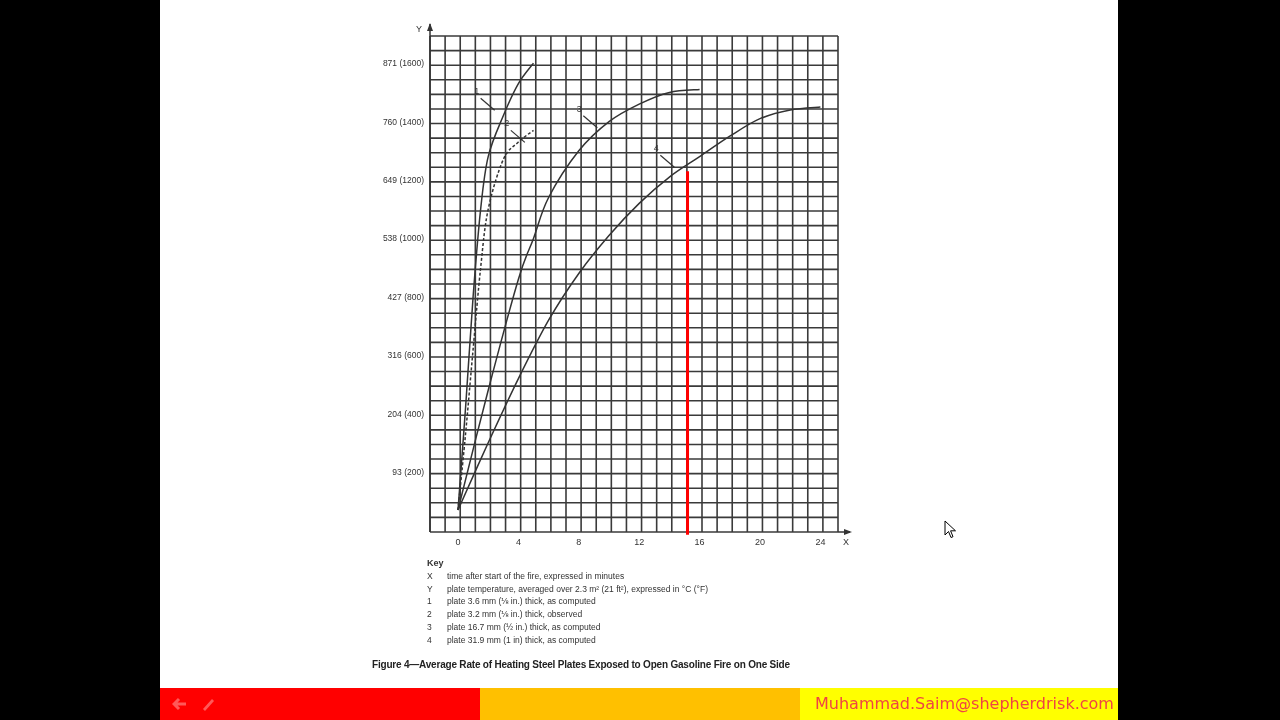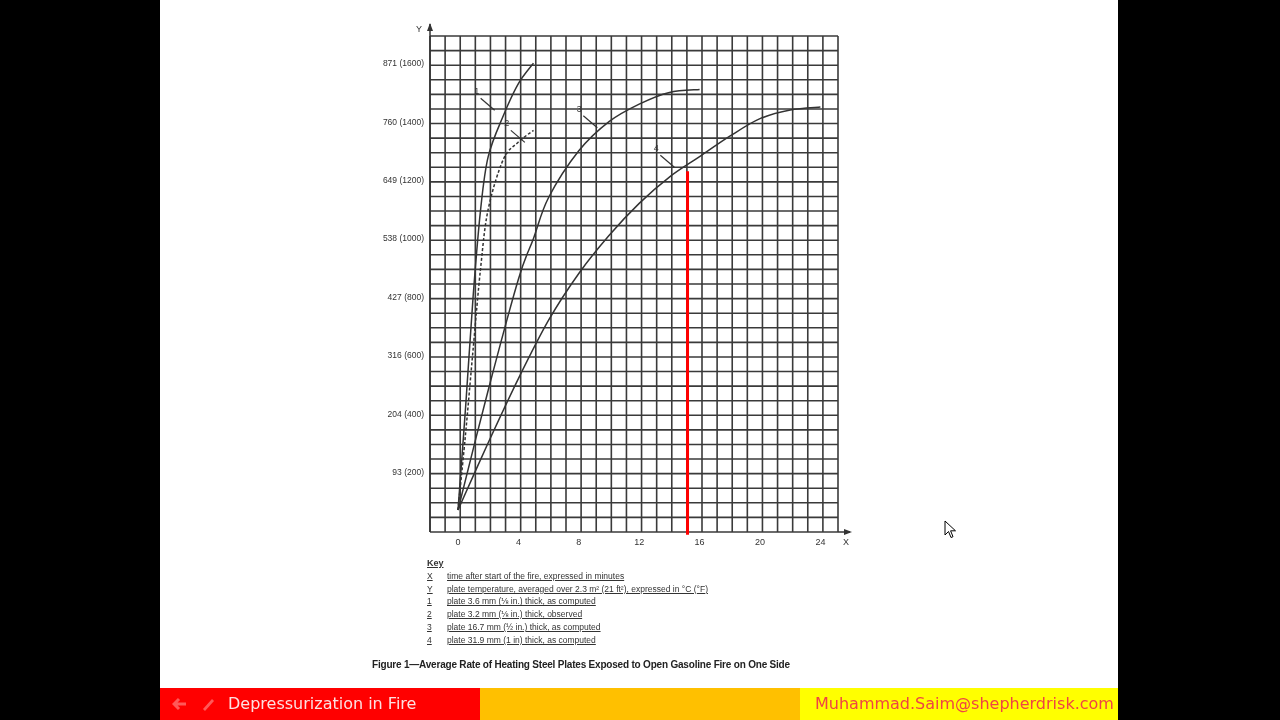--- a/index.html
+++ b/index.html
@@ -7,21 +7,21 @@
   #slide{position:absolute;left:160px;top:0;width:958px;height:720px;background:#fff;}
   #chart-svg{position:absolute;left:0;top:0;}
   .bar{position:absolute;top:688px;height:32px;}
   #bar-red{left:160px;width:320px;background:#ff0000;}
   #bar-orange{left:480px;width:320px;background:#ffc000;}
   #bar-yellow{left:800px;width:318px;background:#ffff00;}
   .bar-text{position:absolute;top:0;height:32px;line-height:32px;font-size:16px;font-family:"DejaVu Sans",sans-serif;}
   #footer-title{left:68px;color:#fde0e0;}
   #footer-email{left:15px;color:#ef4444;}
   .ctrl-icon{position:absolute;top:8px;width:16px;height:16px;opacity:0.35;}
-  #key{position:absolute;left:427px;top:557px;font-size:8.5px;color:#333;line-height:12.8px;text-decoration:underline;}
+  #key{position:absolute;left:427px;top:557px;font-size:8.5px;color:#333;line-height:12.8px;}
   #key .key-title{font-weight:bold;font-size:9px;}
   #key .row{display:flex;}
   #key .sym{width:20px;}
   #caption{position:absolute;left:372px;top:659px;font-size:10px;font-weight:bold;color:#222;letter-spacing:-0.2px;}
   #cursor{position:absolute;left:944px;top:520px;}
 </style>
 </head>
 <body>
 
 <div id="slide"></div>
@@ -149,30 +149,29 @@
   <div class="row">
       <span class="sym">3</span>
       <span>plate 16.7 mm (½ in.) thick, as computed</span>
     </div>
   <div class="row">
       <span class="sym">4</span>
       <span>plate 31.9 mm (1 in) thick, as computed</span>
     </div>
 </div>
 
-<div id="caption">Figure 1—Average Rate of Heating Steel Plates Exposed to Open Gasoline Fire on One Side</div>
+<div id="caption">Figure 4—Average Rate of Heating Steel Plates Exposed to Open Gasoline Fire on One Side</div>
 
 <div id="bar-red" class="bar">
   <svg class="ctrl-icon" style="left:12px" viewBox="0 0 16 16">
       <path d="M7 3 L2 8 L7 13 M2 8 L14 8" stroke="#fff" stroke-width="3" fill="none"></path>
     </svg>
   <svg class="ctrl-icon" style="left:40px" viewBox="0 0 16 16">
       <path d="M3 13 L12 3 L14 5 L5 15 Z" fill="#fff"></path>
     </svg>
-  <span id="footer-title" class="bar-text">Depressurization in Fire</span>
 </div>
 <div id="bar-orange" class="bar"></div>
 <div id="bar-yellow" class="bar">
   <span id="footer-email" class="bar-text">Muhammad.Saim@shepherdrisk.com</span>
 </div>
 
 <svg id="cursor" width="14" height="20" viewBox="0 0 14 20">
   <path d="M1 1 L1 15 L4.5 11.5 L7 17.5 L9 16.7 L6.6 10.8 L11.5 10.8 Z" fill="#fff" stroke="#000" stroke-width="1"></path>
 </svg>
 

